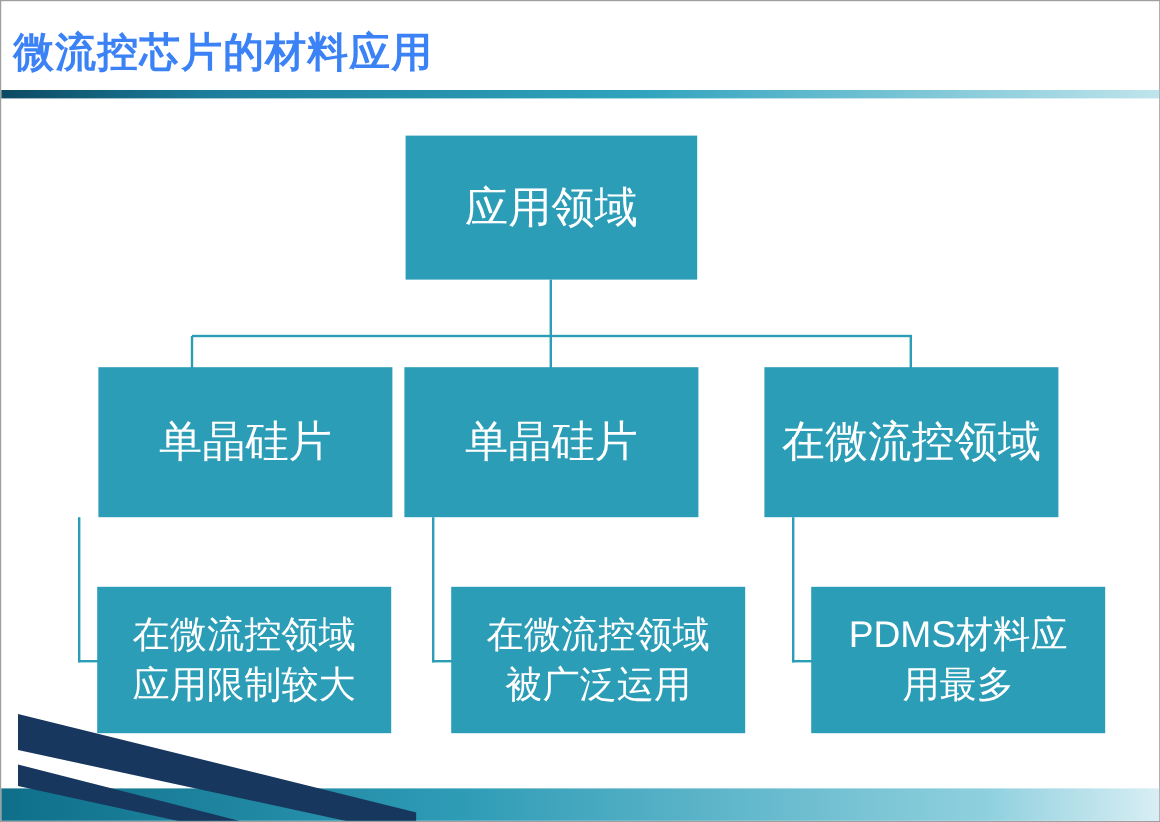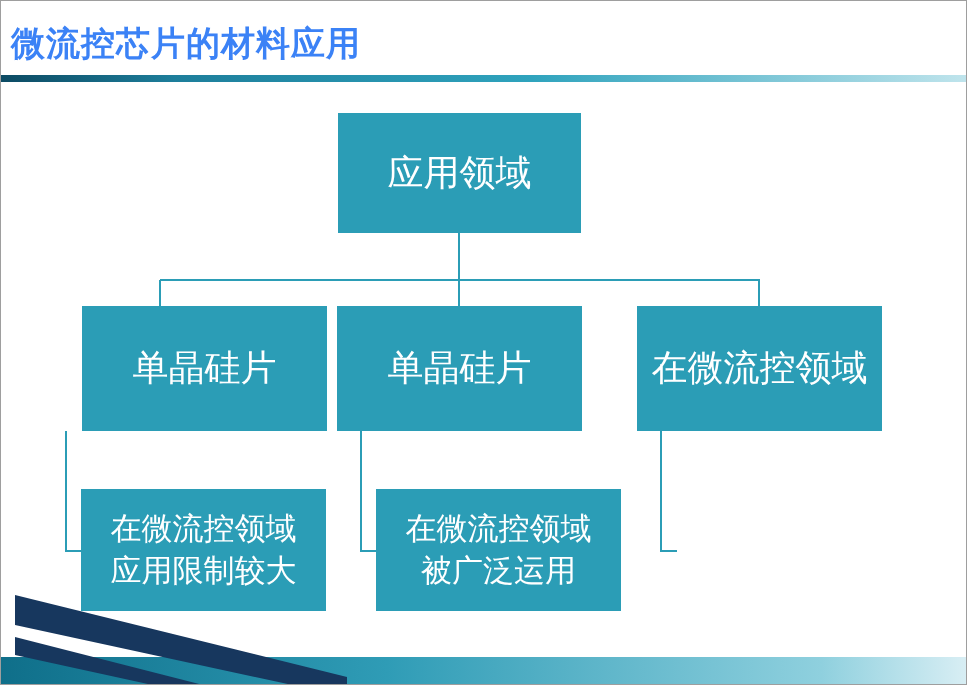--- a/index.html
+++ b/index.html
@@ -106,20 +106,22 @@
     <span>单晶硅片</span>
   </div>
   <div class="node branch-node b3">
     <span>在微流控领域</span>
   </div>
 
   <div class="node detail-node d1">在微流控领域
 应用限制较大</div>
   <div class="node detail-node d2">在微流控领域
 被广泛运用</div>
+  <div class="node detail-node d3">PDMS材料应
+用最多</div>
 
   <div class="conn c-root-v"></div>
   <div class="conn c-rail"></div>
   <div class="conn c-drop-1"></div>
   <div class="conn c-drop-2"></div>
   <div class="conn c-drop-3"></div>
 
   <div class="conn c-el-v1"></div>
   <div class="conn c-el-h1"></div>
   <div class="conn c-el-v2"></div>

